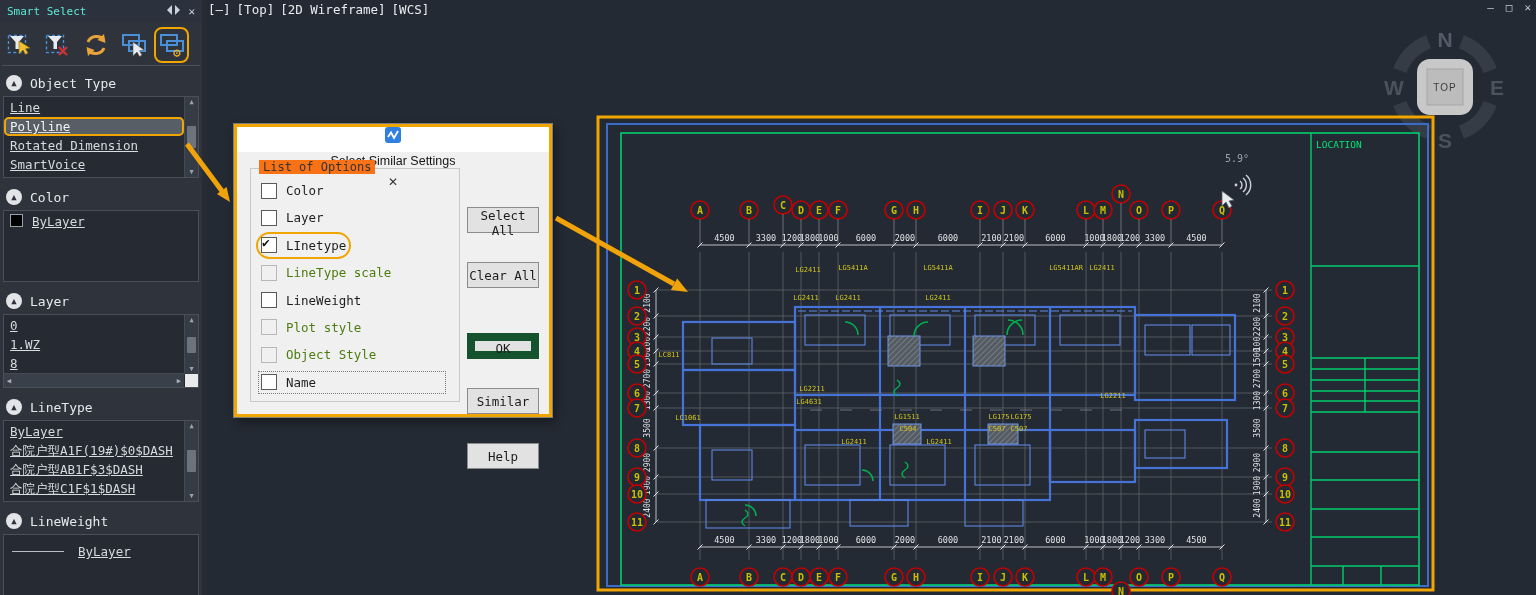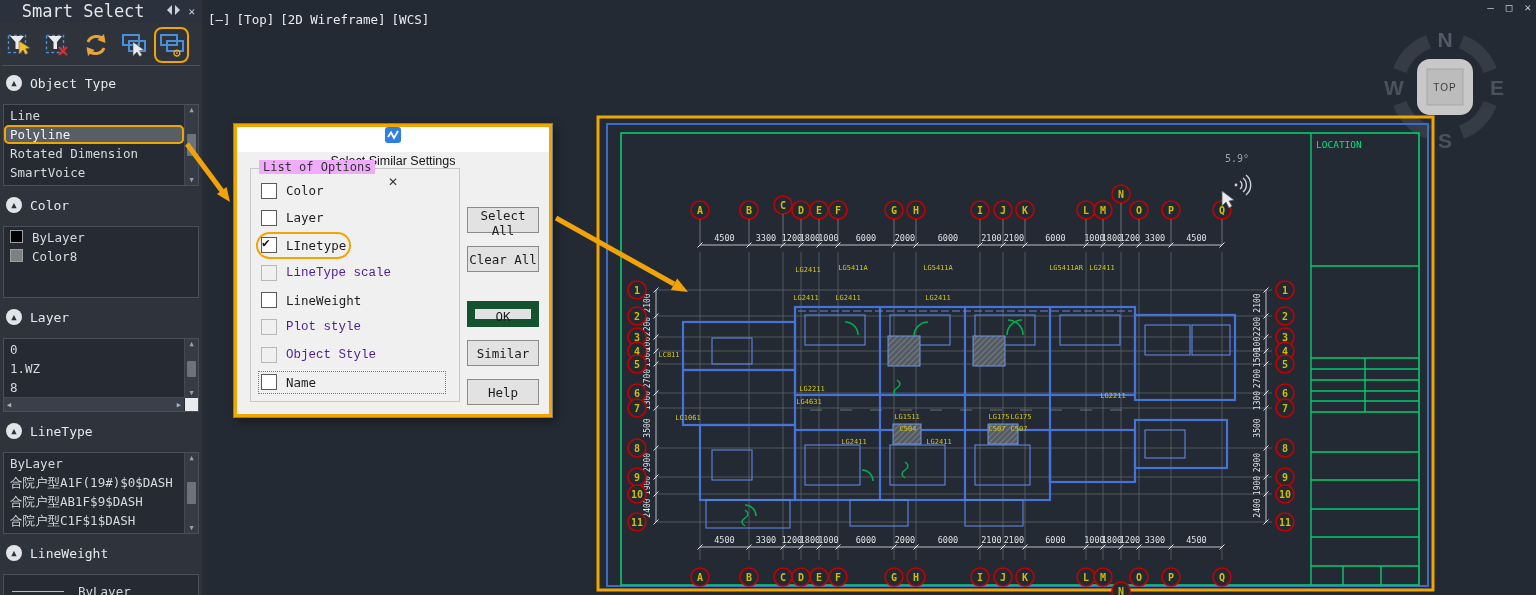--- a/index.html
+++ b/index.html
@@ -3,40 +3,40 @@
 <meta charset="utf-8">
 <style>
   html,body{margin:0;padding:0;background:#232933;width:1536px;height:595px;overflow:hidden;
     font-family:"DejaVu Sans Mono",monospace;}
   #stage{position:relative;width:1536px;height:595px;background:#242a33;}
 
   
   #canvas-svg{position:absolute;left:0;top:0;z-index:1;}
 
   
-  #topbar{position:absolute;left:208px;top:12px;z-index:5;color:#e9edf2;font-size:12.5px;letter-spacing:0;}
+  #topbar{position:absolute;left:208px;top:2px;z-index:5;color:#e9edf2;font-size:12.5px;letter-spacing:0;}
   #topbar span{margin-right:6px;cursor:default;}
   #winbtns{position:absolute;right:5px;top:1px;z-index:5;color:#c3c9d1;font-size:11px;display:flex;gap:12px;}
 
   
   #panel{position:absolute;left:0;top:0;width:202px;height:595px;background:#2e333c;z-index:10;
     border-right:5px solid #272c34;color:#d9dde2;}
   .ptitle{height:22px;background:#2b323d;display:flex;align-items:center;padding:0 7px;gap:8px;}
-  .ptitle .t{flex:1;font-size:17px;color:#e5e5e5;text-align:center;}
+  .ptitle .t{flex:1;font-size:11px;color:#5eead4;}
   .ptitle .ic{color:#ccd2da;font-size:11px;line-height:1;}
   .toolbar{display:flex;gap:5px;padding:6px 2px 3px 3px;}
   .tbtn{width:33px;height:34px;display:flex;align-items:center;justify-content:center;border-radius:4px;}
   .tbtn.hl{outline:2.5px solid #f0a500;outline-offset:-1px;border-radius:7px;}
   .status{font-size:12px;color:#e2e6ea;padding:3px 4px 6px 4px;white-space:nowrap;}
   .sep{border-top:1px solid #4a515b;margin:0 2px 4px 2px;}
   .sect{display:flex;align-items:center;gap:8px;padding:5px 6px 3px 6px;}
   .chev{width:16px;height:16px;border-radius:50%;background:#e2e4e8;color:#2c323b;font-size:9px;
     display:flex;align-items:center;justify-content:center;font-weight:bold;}
   .sect .lbl{font-size:13px;color:#e6e9ed;}
-  .listbox{margin:10px 3px 6px 3px;border:1px solid #4a505a;background:#262b33;position:relative;}
+  .listbox{margin:2px 3px 6px 3px;border:1px solid #4a505a;background:#262b33;position:relative;text-decoration:underline;}
   .rows{padding:1px 0;}
   .li{height:19px;line-height:19px;padding:0 6px;font-size:12.5px;color:#d6dade;white-space:nowrap;overflow:hidden;}
   .li.selected{background:#575e66;outline:2px solid #f0a500;outline-offset:-2px;border-radius:5px;color:#f2f4f6;}
   .li .sw{display:inline-block;width:11px;height:11px;border:1px solid #9aa0a8;margin-right:9px;vertical-align:-1px;}
   .vscroll{position:absolute;top:0;right:0;bottom:0;width:13px;background:#363c45;border-left:1px solid #434a54;
     display:flex;flex-direction:column;align-items:center;justify-content:space-between;padding:1px 0;}
   .vscroll .ar{color:#9aa1aa;font-size:7px;line-height:8px;}
   .vscroll .thumb{width:9px;background:#6c737c;border-radius:1px;flex:0 0 auto;}
   .hscroll{position:absolute;left:0;right:14px;bottom:0;height:13px;background:#3a4049;border-top:1px solid #434a54;
     display:flex;align-items:center;justify-content:space-between;padding:0 3px;color:#aab0b8;font-size:7px;}
@@ -46,30 +46,30 @@
 
   
   #dialog{position:absolute;left:234px;top:124px;width:312px;height:287px;z-index:20;background:#f0f0f0;
     border:3px solid #f0a500;box-shadow:0 0 0 1px #7e7e7e, 3px 4px 10px rgba(0,0,0,.45);}
   .dtitle{height:25px;background:#ffffff;display:flex;align-items:center;gap:7px;padding:0 8px;
     font-family:"Liberation Sans",sans-serif;flex-direction:column;}
   .dtitle .t{flex:1;font-size:12.5px;color:#141414;}
   .dtitle .x{color:#333;font-size:12px;}
   .dbody{position:relative;height:calc(100% - 25px);font-size:12.5px;color:#1e1e1e;}
   .groupbox{position:absolute;left:13px;top:16px;width:208px;bottom:12px;border:1px solid #c9c9c9;}
-  .gb-label{position:absolute;top:-9px;left:8px;background:#f0abfc;padding:0 4px;font-size:12px;color:#333;}
+  .gb-label{position:absolute;top:-9px;left:8px;background:#f97316;padding:0 4px;font-size:12px;color:#333;}
   .opts{padding:13px 10px 0 10px;}
   .orow{display:flex;align-items:center;gap:9px;height:17px;margin-bottom:10.4px;position:relative;width:fit-content;}
   .orow .cb{width:14px;height:14px;background:#fff;border:1px solid #5a5a5a;flex:0 0 auto;position:relative;}
   .orow .cb.checked::after{content:"✔";position:absolute;left:0px;top:-3px;font-size:13px;color:#111;font-weight:bold;}
   .orow.disabled .cb{background:#f0f0f0;border-color:#b8b8b8;}
-  .orow.disabled .ol{color:#4c1d95;font-family:Liberation Mono, monospace;}
+  .orow.disabled .ol{color:#4d7c0f;}
   .orow.hl{outline:2.5px solid #f0a500;outline-offset:3px;border-radius:9px;}
   .orow.focused{width:182px;outline:1px dotted #7a7a7a;outline-offset:2px;}
-  .dbtns{position:absolute;top:55px;right:10px;width:72px;display:flex;flex-direction:column;gap:13px;}
+  .dbtns{position:absolute;top:55px;right:10px;width:72px;display:flex;flex-direction:column;gap:29px;}
   .dbtn{height:26px;background:#e2e2e2;border:1px solid #8b8b8b;font-family:"DejaVu Sans Mono",monospace;
     font-size:12.5px;color:#1c1c1c;padding:0;}
   .dbtn.default{border:8px solid #14532d;margin-top:16px;}
 
   
   #arrows{position:absolute;left:0;top:0;z-index:40;pointer-events:none;}
 </style>
 </head>
 <body>
 <div id="stage">
@@ -566,21 +566,20 @@
     </div>
   </div>
 
   <div class="sect">
     <span class="chev">▲</span>
     <span class="lbl">Color</span>
   </div>
   <div class="listbox" style="height:70px">
     <div class="rows" id="list-color">
           <div class="li"><span class="sw" style="background: rgb(0, 0, 0);"></span>ByLayer</div>
-          <div class="li"><span class="sw" style="background: rgb(128, 128, 128);"></span>Color8</div>
         </div>
   </div>
 
   <div class="sect">
     <span class="chev">▲</span>
     <span class="lbl">Layer</span>
   </div>
   <div class="listbox" style="height:72px">
     <div class="rows" id="list-layer" style="margin-right:14px">
           <div class="li">0</div>
@@ -600,21 +599,21 @@
   </div>
 
   <div class="sect">
     <span class="chev">▲</span>
     <span class="lbl">LineType</span>
   </div>
   <div class="listbox" style="height:80px">
     <div class="rows" id="list-linetype" style="margin-right:14px">
           <div class="li">ByLayer</div>
           <div class="li">合院户型A1F(19#)$0$DASH</div>
-          <div class="li">合院户型AB1F$9$DASH</div>
+          <div class="li">合院户型AB1F$3$DASH</div>
           <div class="li">合院户型C1F$1$DASH</div>
         </div>
     <div class="vscroll">
       <span class="ar">▲</span>
       <span class="thumb" style="height:22px"></span>
       <span class="ar">▼</span>
     </div>
   </div>
 
   <div class="sect">

